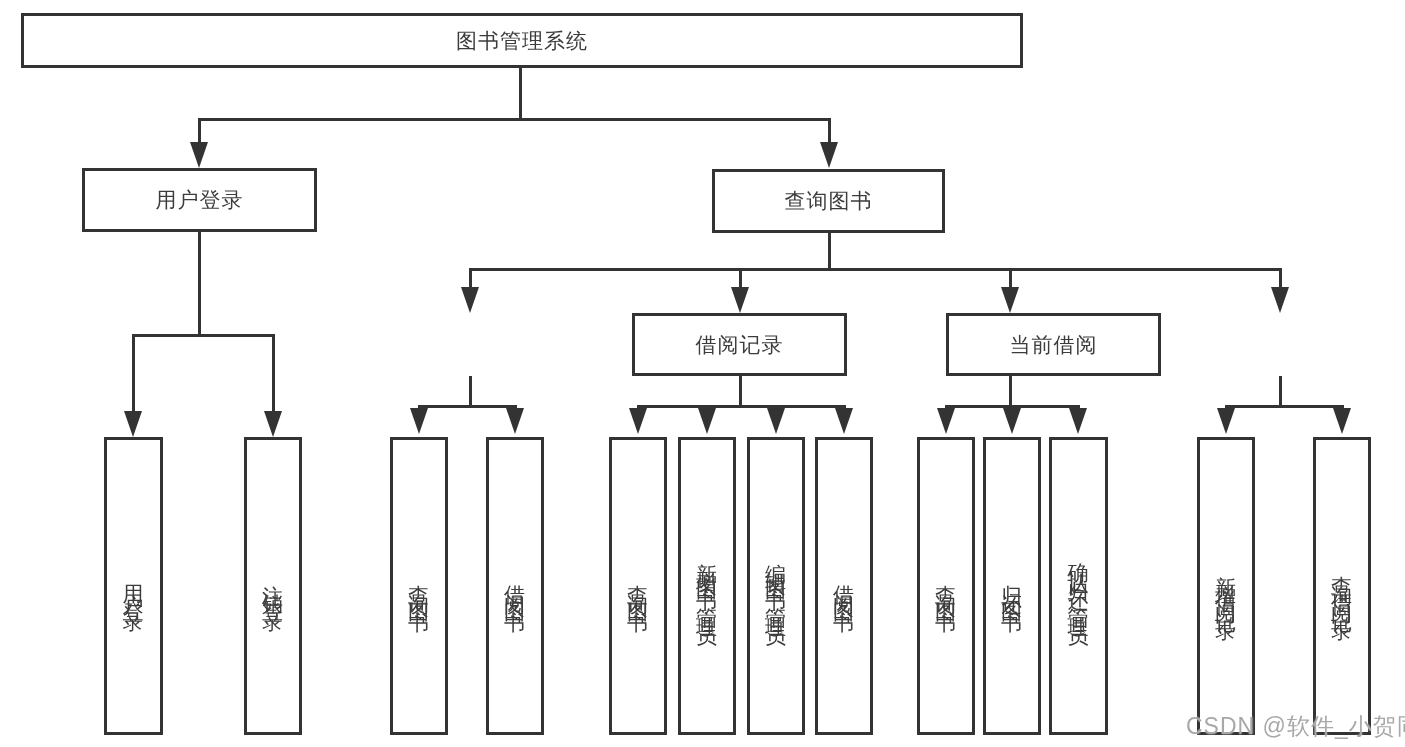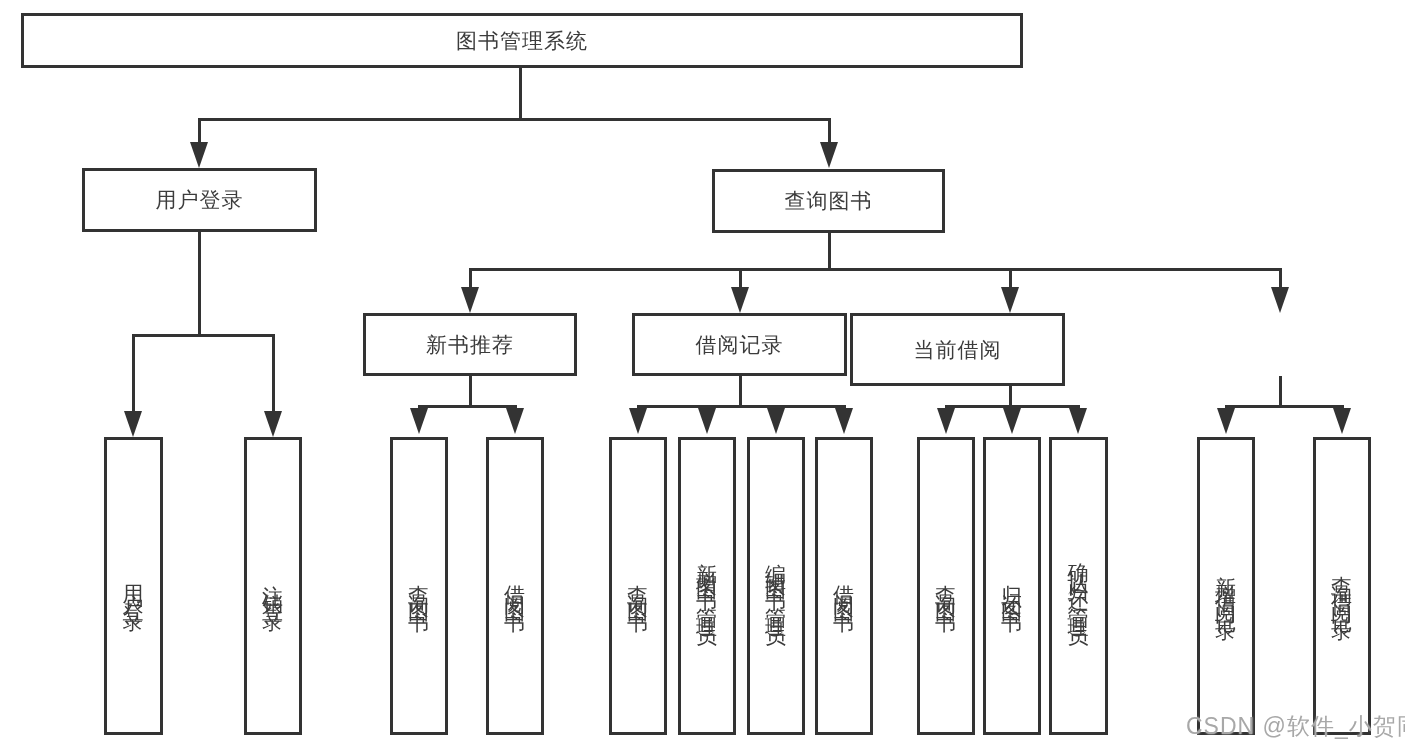--- a/index.html
+++ b/index.html
@@ -96,27 +96,24 @@
   <i class="hl" style="left:469px;top:268px;width:813px"></i>
   <i class="vl" style="left:469px;top:268px;height:24px"></i>
   <i class="ah" style="left:461px;top:287px"></i>
   <i class="vl" style="left:739px;top:268px;height:24px"></i>
   <i class="ah" style="left:731px;top:287px"></i>
   <i class="vl" style="left:1009px;top:268px;height:24px"></i>
   <i class="ah" style="left:1001px;top:287px"></i>
   <i class="vl" style="left:1279px;top:268px;height:24px"></i>
   <i class="ah" style="left:1271px;top:287px"></i>
 
-  <div class="hbox" style="left:363px;top:313px;width:214px;height:63px">
-    <span>新书推荐</span>
-  </div>
   <div class="hbox" style="left:632px;top:313px;width:215px;height:63px">
     <span>借阅记录</span>
   </div>
-  <div class="hbox" style="left:850px;top:313px;width:215px;height:73px">
+  <div class="hbox" style="left:946px;top:313px;width:215px;height:63px">
     <span>当前借阅</span>
   </div>
 
   <i class="vl" style="left:469px;top:376px;height:31px"></i>
   <i class="hl" style="left:418px;top:405px;width:99px"></i>
   <i class="ah" style="left:410px;top:408px"></i>
   <i class="ah" style="left:506px;top:408px"></i>
 
   <i class="vl" style="left:739px;top:376px;height:31px"></i>
   <i class="hl" style="left:637px;top:405px;width:209px"></i>

